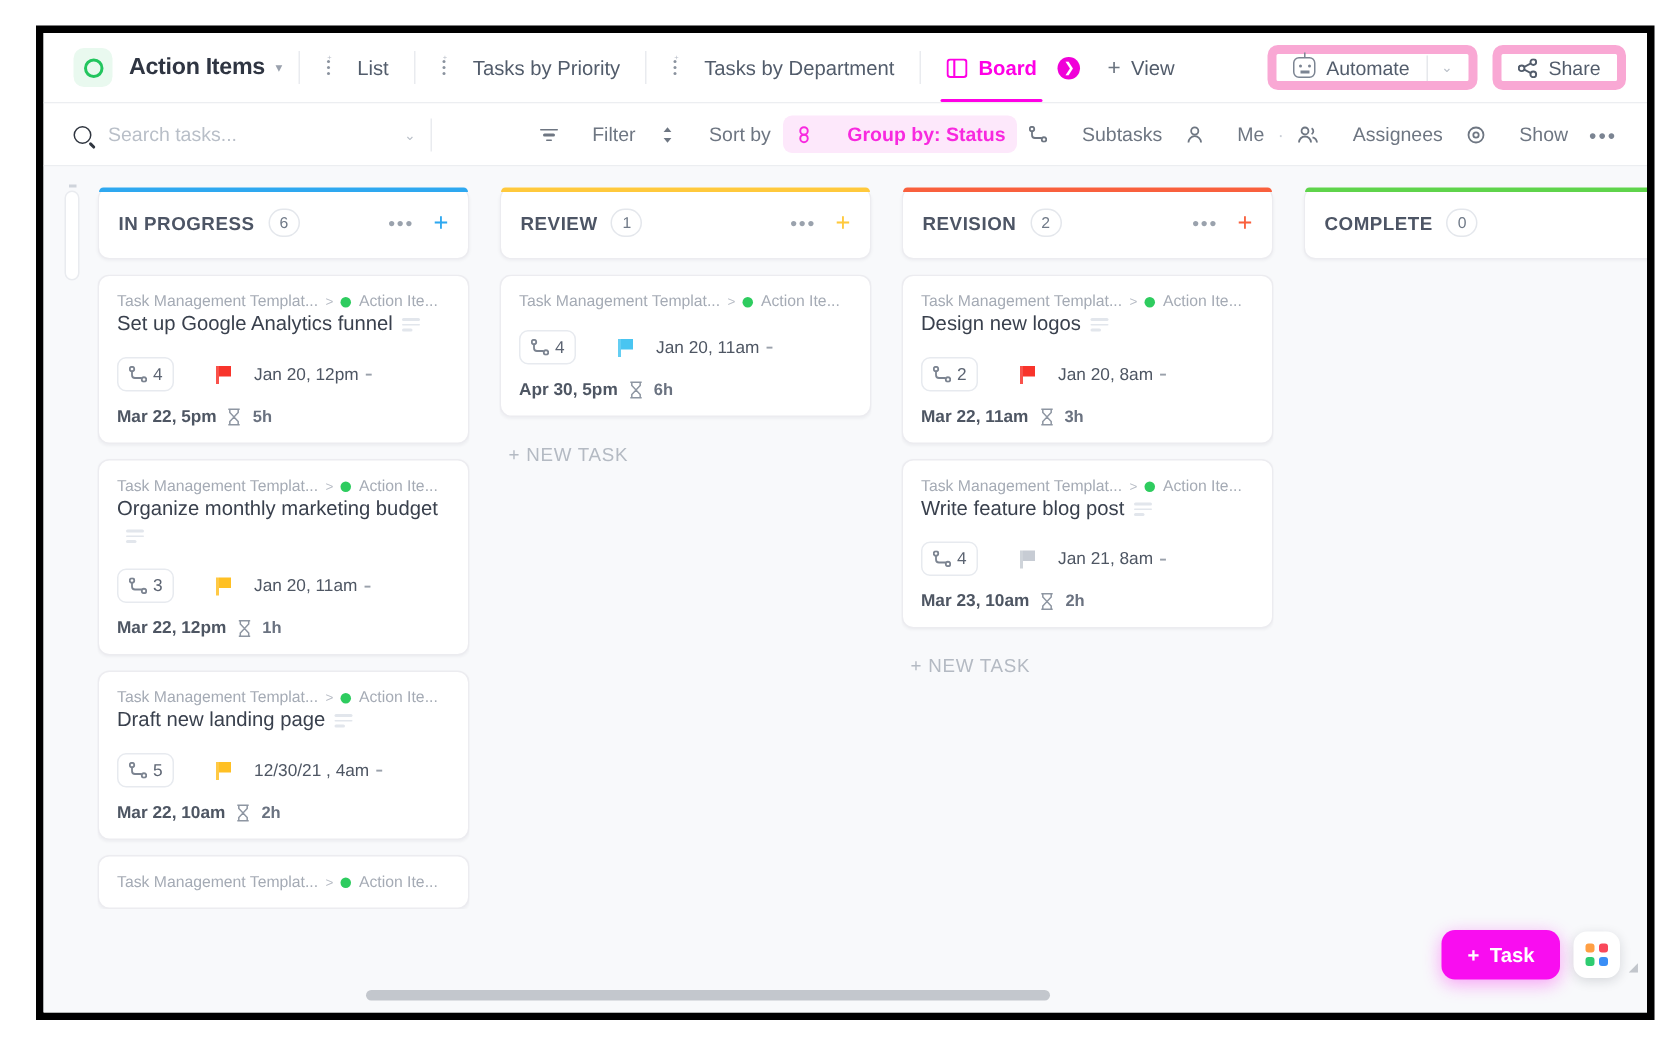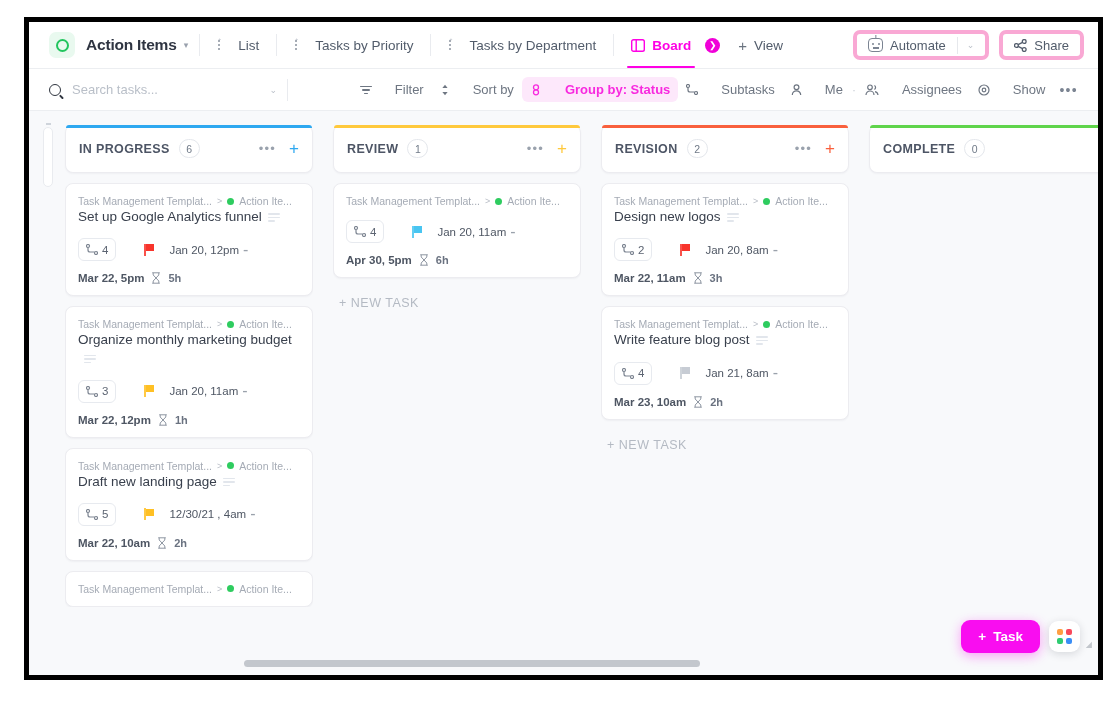--- a/index.html
+++ b/index.html
@@ -111,21 +111,21 @@
     width: 15px; height: 15px;
     border-radius: 50%;
     background: #f000d8;
     color: #fff;
     display: flex; align-items: center; justify-content: center;
     font-size: 9px;
     margin-left: 8px;
   }
   .hbtn {
     display: flex; align-items: center; gap: 7px;
-    border: 4px solid #f9a8d4;
+    border: 6px solid #f9a8d4;
     border-radius: 7px;
     height: 30px;
     padding: 0 11px;
     font-size: 13px;
     color: #525c6b;
     background: #fff;
     cursor: pointer;
     white-space: nowrap;
   }
   .hbtn .split {

